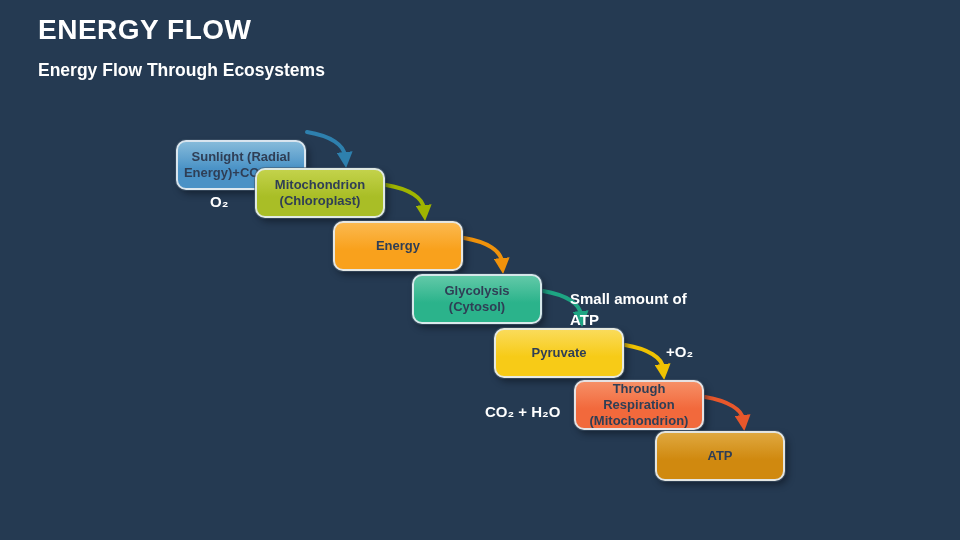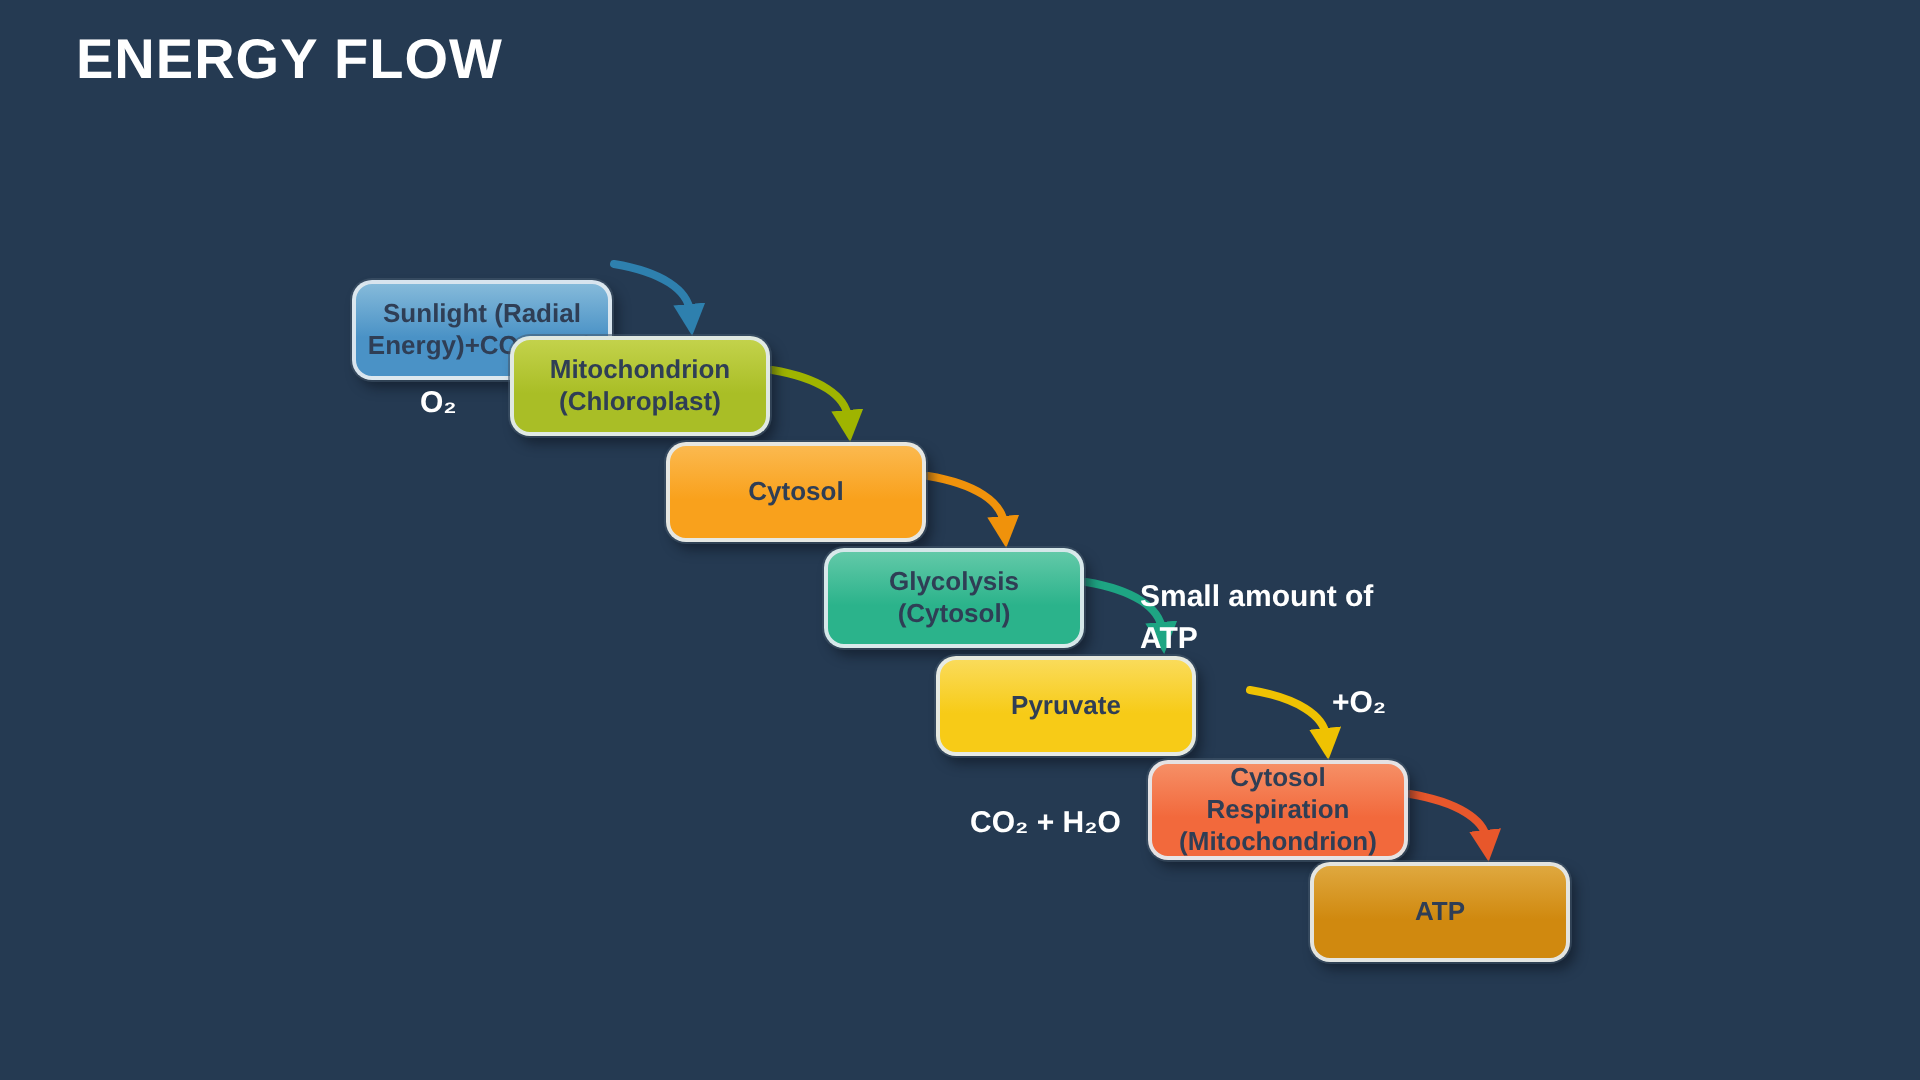--- a/index.html
+++ b/index.html
@@ -22,36 +22,37 @@
     border-radius:10px;border:2px solid rgba(228,235,241,.92);
     display:flex;align-items:center;justify-content:center;text-align:center;
     font-size:13px;font-weight:bold;color:#2F3E55;line-height:1.25;
     padding:2px 5px;
     box-shadow:0 0 0 1px rgba(70,90,110,.55),3px 4px 6px rgba(10,15,25,.5);
   }
   .b0{left:176px;top:116px}
   .b1{left:255px;top:168px}
   .b2{left:333px;top:221px}
   .b3{left:412px;top:274px}
-  .b4{left:468px;top:328px}
+  .b4{left:494px;top:328px}
   .b5{left:574px;top:380px}
   .b6{left:655px;top:431px}
   .side-label{position:absolute;color:#FFFFFF;font-size:15px;font-weight:bold;white-space:pre-line}
   .lab-o2{left:210px;top:193px}
   .lab-smallatp{left:570px;top:288px;width:118px;text-align:left;line-height:1.4}
   .lab-pluso2{left:666px;top:343px}
   .lab-co2{left:485px;top:403px}
   svg.arrows{position:absolute;left:0;top:0;pointer-events:none}
 </style>
 </head>
 <body style="background: rgb(37, 58, 82);">
 
 <div class="slide">
 
   <div class="title">ENERGY FLOW</div>
+  <div class="subtitle">Energy Flow Through Ecosystems</div>
 
   <svg class="arrows" width="960" height="540">
     <defs>
       <marker id="ah0" markerWidth="4" markerHeight="4" refX="1" refY="2" orient="auto" markerUnits="strokeWidth">
         <path id="ahp0" d="M0,0 L4,2 L0,4 z" fill="#2E80AE"></path>
       </marker>
       <marker id="ah1" markerWidth="4" markerHeight="4" refX="1" refY="2" orient="auto" markerUnits="strokeWidth">
         <path id="ahp1" d="M0,0 L4,2 L0,4 z" fill="#9FB400"></path>
       </marker>
       <marker id="ah2" markerWidth="4" markerHeight="4" refX="1" refY="2" orient="auto" markerUnits="strokeWidth">
@@ -70,24 +71,24 @@
     <path id="arrow0" d="M307,132 C331,136 344,145 345,156" fill="none" stroke="#2E80AE" stroke-width="4" stroke-linecap="round" marker-end="url(#ah0)"></path>
     <path id="arrow1" d="M386,185 C410,189 423,198 424,209" fill="none" stroke="#9FB400" stroke-width="4" stroke-linecap="round" marker-end="url(#ah1)"></path>
     <path id="arrow2" d="M464,238 C488,242 501,251 502,262" fill="none" stroke="#F0920B" stroke-width="4" stroke-linecap="round" marker-end="url(#ah2)"></path>
     <path id="arrow3" d="M543,291 C567,295 580,304 581,315" fill="none" stroke="#1EA583" stroke-width="4" stroke-linecap="round" marker-end="url(#ah3)"></path>
     <path id="arrow4" d="M625,345 C649,349 662,358 663,368" fill="none" stroke="#EFC202" stroke-width="4" stroke-linecap="round" marker-end="url(#ah4)"></path>
     <path id="arrow5" d="M705,397 C729,401 742,410 743,419" fill="none" stroke="#E8572B" stroke-width="4" stroke-linecap="round" marker-end="url(#ah5)"></path>
   </svg>
 
   <div class="flow-box b0" style="background: linear-gradient(rgb(133, 186, 218) 0%, rgb(74, 146, 198) 58%); color: rgb(47, 62, 85); margin-top: 24px;">Sunlight (Radial Energy)+CO₂+H₂O</div>
   <div class="flow-box b1" style="background: linear-gradient(rgb(195, 210, 75) 0%, rgb(169, 190, 38) 58%); color: rgb(47, 62, 85);">Mitochondrion (Chloroplast)</div>
-  <div class="flow-box b2" style="background: linear-gradient(rgb(251, 185, 79) 0%, rgb(249, 161, 28) 58%); color: rgb(47, 62, 85);">Cytosol</div>
+  <div class="flow-box b2" style="background: linear-gradient(rgb(251, 185, 79) 0%, rgb(249, 161, 28) 58%); color: rgb(47, 62, 85);">Energy</div>
   <div class="flow-box b3" style="background: linear-gradient(rgb(98, 201, 168) 0%, rgb(43, 179, 139) 58%); color: rgb(47, 62, 85);">Glycolysis (Cytosol)</div>
   <div class="flow-box b4" style="background: linear-gradient(rgb(250, 219, 90) 0%, rgb(247, 203, 23) 58%); color: rgb(47, 62, 85);">Pyruvate</div>
-  <div class="flow-box b5" style="background: linear-gradient(rgb(246, 143, 102) 0%, rgb(242, 105, 60) 58%); color: rgb(47, 62, 85);">Cytosol Respiration (Mitochondrion)</div>
+  <div class="flow-box b5" style="background: linear-gradient(rgb(246, 143, 102) 0%, rgb(242, 105, 60) 58%); color: rgb(47, 62, 85);">Through Respiration (Mitochondrion)</div>
   <div class="flow-box b6" style="background: linear-gradient(rgb(223, 168, 63) 0%, rgb(208, 137, 15) 58%); color: rgb(47, 62, 85);">ATP</div>
 
   <div class="side-label lab-o2">O₂</div>
   <div class="side-label lab-smallatp">Small amount of ATP</div>
   <div class="side-label lab-pluso2">+O₂</div>
   <div class="side-label lab-co2">CO₂ + H₂O</div>
 
 </div>
 
 </body></html>

